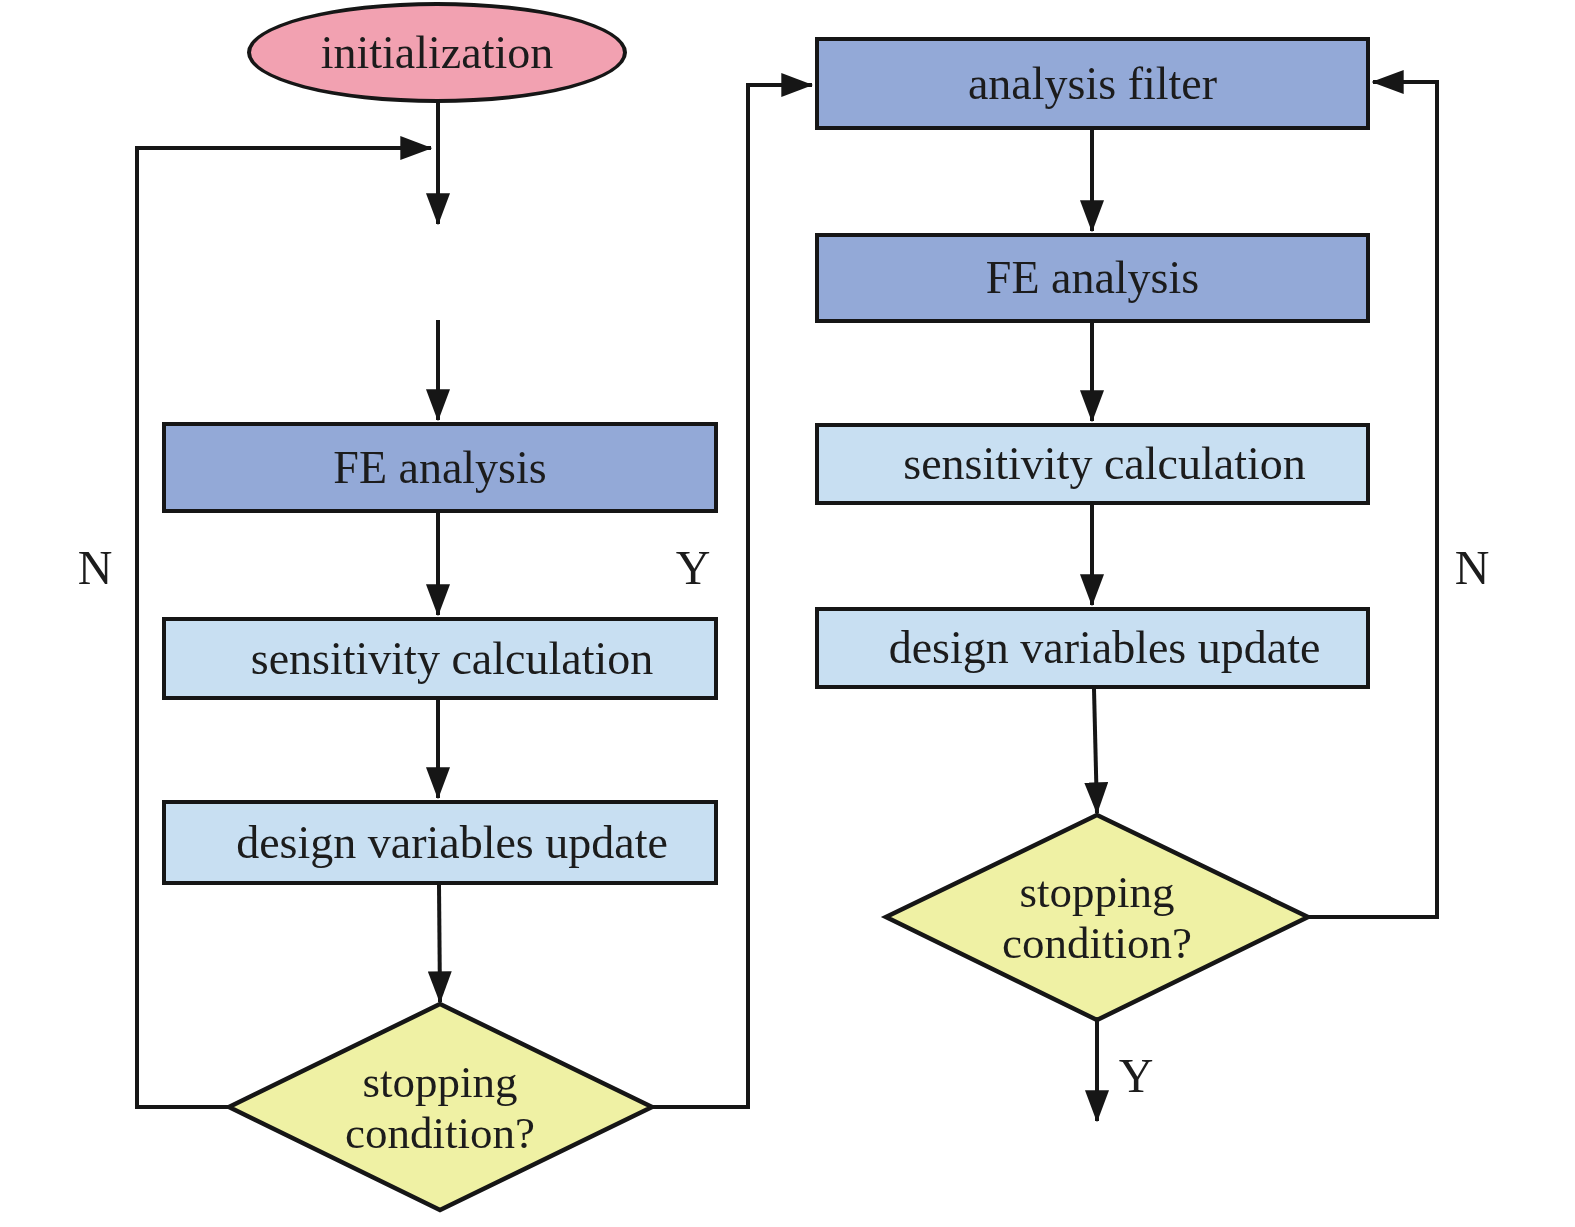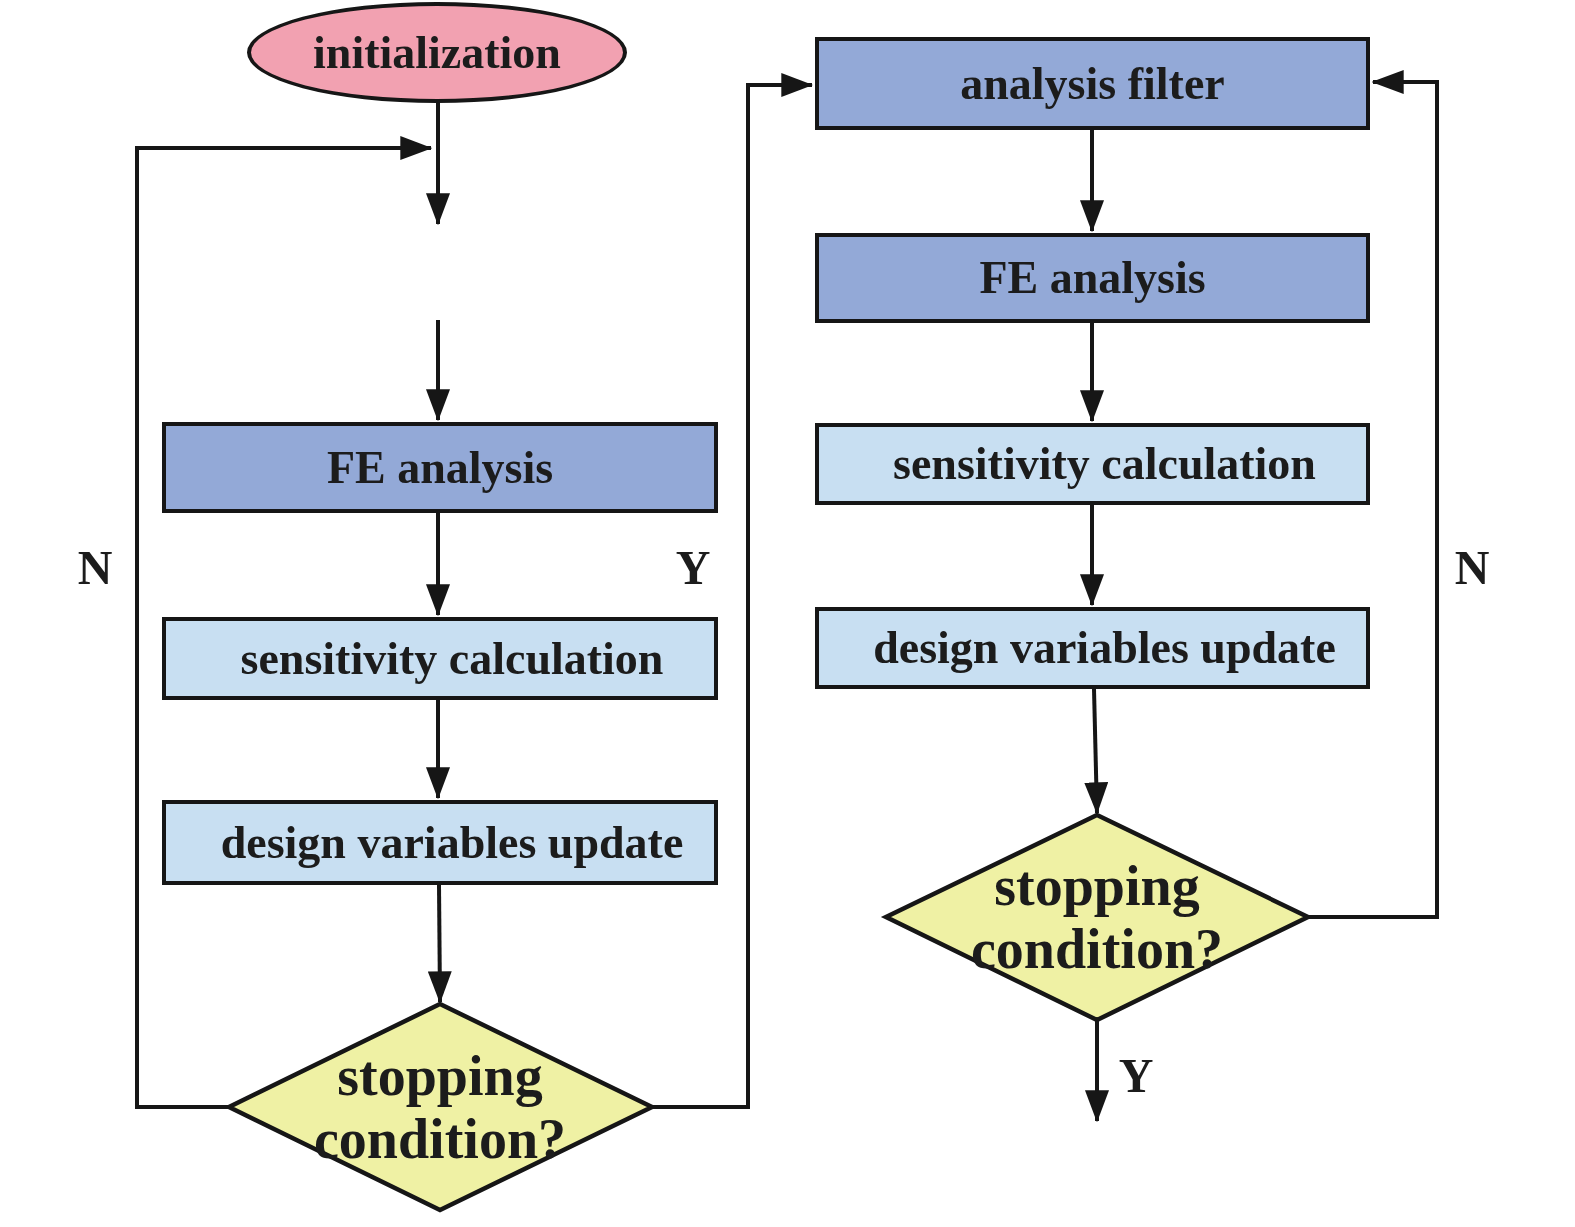--- a/index.html
+++ b/index.html
@@ -1,40 +1,39 @@
 <!DOCTYPE html>
 <html style="--terminal-fill: #F2A1B1; --process-primary-fill: #93A9D7; --process-secondary-fill: #C8DFF2; --decision-fill: #EFF1A4; --stroke: #161616; --text: #1c1c1c; --background: #FFFFFF;"><head>
 <meta charset="utf-8">
 <style>
   html,body { margin:0; padding:0; background:#fff; }
   .canvas {
     position:relative; width:1575px; height:1227px; overflow:hidden;
     background:var(--background,#fff);
     font-family:"Liberation Serif","DejaVu Serif",serif;
     color:var(--text,#1c1c1c);
-    font-weight:bold;
   }
   svg.edge-layer { position:absolute; left:0; top:0; width:1575px; height:1227px; }
   .edge-layer path { fill:none; stroke:var(--stroke,#161616); stroke-width:4; marker-end:url(#ah); }
   .edge-layer .decision-shape { fill:var(--decision-fill,#EFF1A4); stroke:var(--stroke,#161616); stroke-width:4.5; stroke-linejoin:miter; }
   .edge-layer marker path.ah-glyph { fill:var(--stroke,#161616); stroke:none; marker-end:none; }
 
   .node {
     position:absolute; box-sizing:border-box;
     display:flex; align-items:center; justify-content:center; text-align:center;
     font-size:46px; line-height:1.08; white-space:nowrap;
   }
   .process  { border:4px solid var(--stroke,#161616); }
   .primary  { background:var(--process-primary-fill,#93A9D7); }
   .secondary{ background:var(--process-secondary-fill,#C8DFF2);padding-left:24px; }
   .terminal { border:4px solid var(--stroke,#161616); border-radius:50%; background:var(--terminal-fill,#F2A1B1); }
 
   .decision-label {
     position:absolute; display:flex; align-items:center; justify-content:center;
-    text-align:center; font-size:56px; line-height:1.12; white-space:normal;
+    text-align:center; font-size:45px; line-height:1.12; white-space:normal;
   }
   .branch-label { position:absolute; font-size:48px; text-align:center; width:80px; }
 
   
   #n-init      { left:247px;  top:2px;    width:380px; height:101px; }
   #n-density   { left:162px;  top:226px;  width:556px; height:94px; }
   #n-fe-l      { left:162px;  top:422px;  width:556px; height:91px; }
   #n-sens-l    { left:162px;  top:617px;  width:556px; height:83px; }
   #n-design-l  { left:162px;  top:800px;  width:556px; height:85px; }
   #t-dec-l     { left:280px;  top:1050px; width:320px; height:115px; }

